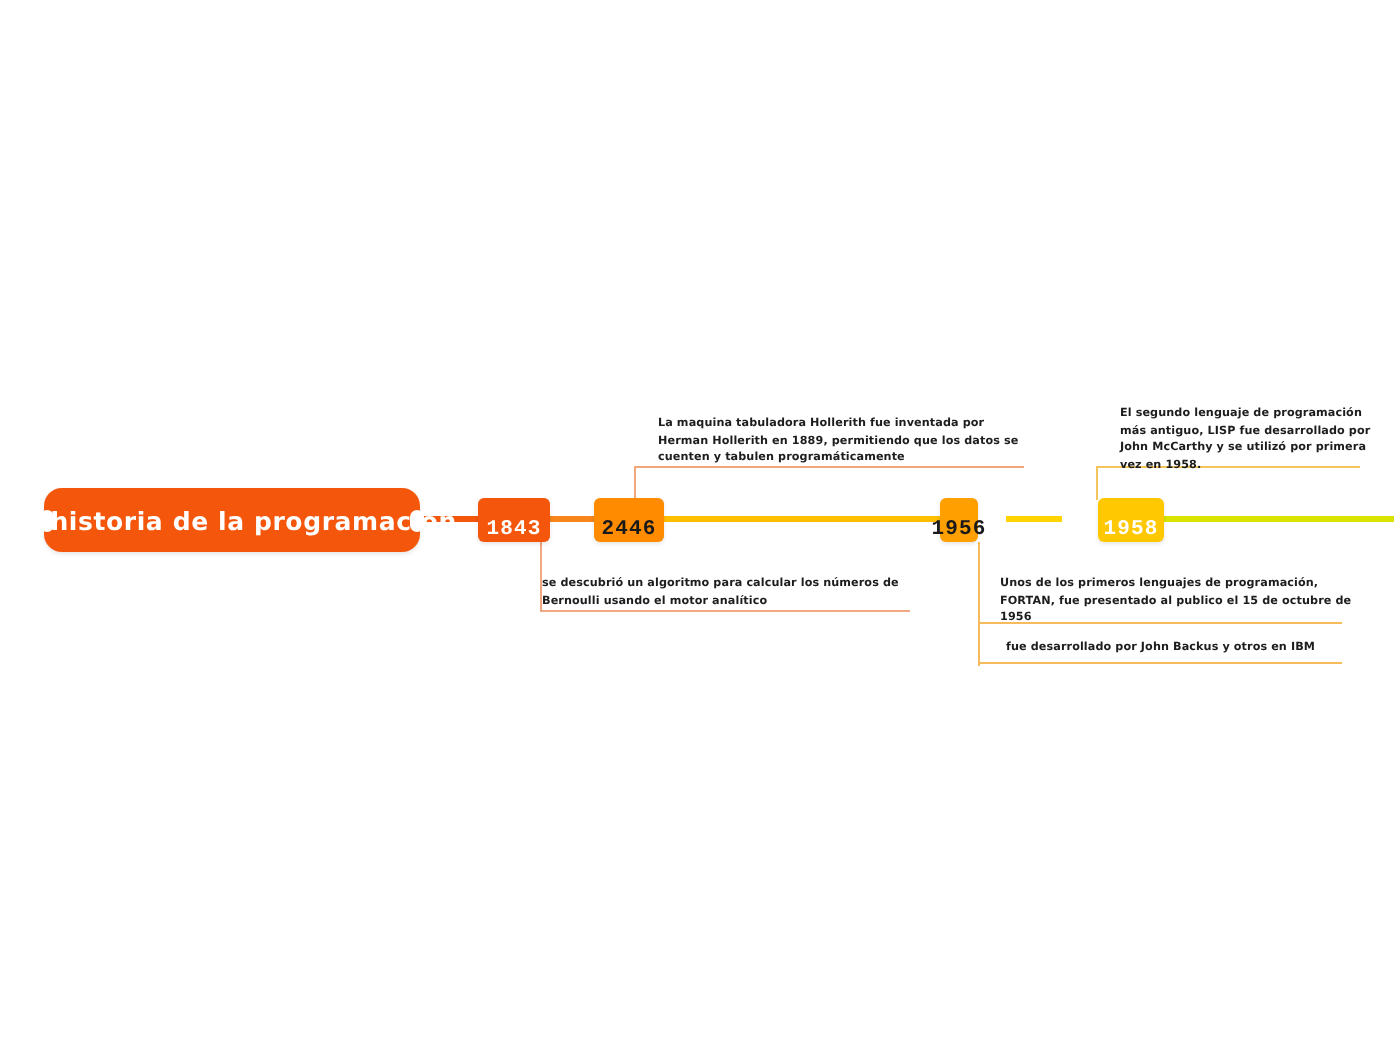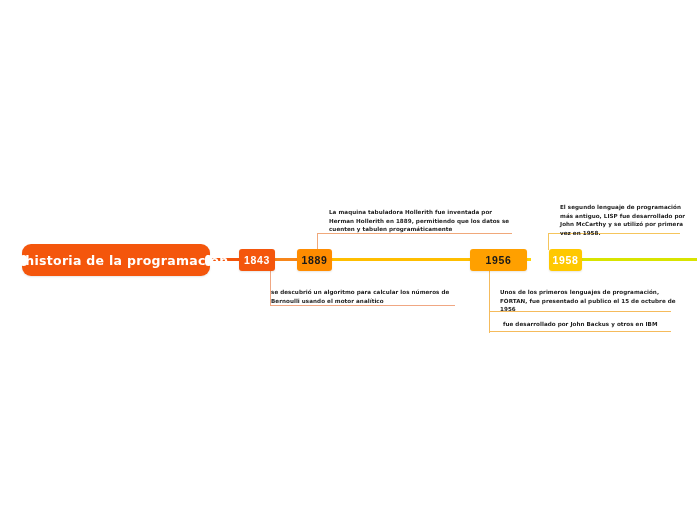--- a/index.html
+++ b/index.html
@@ -65,27 +65,28 @@
     border-radius: 4px;
     top: 255px;
   }
   .root-notch.left  { left: 20px; }
   .root-notch.right { left: 205px; }
 
   .date-node {
     top: 249px;
     height: 22px;
     font-size: 10.5px;
-    font-family: Liberation Sans, sans-serif;
+    font-family: Liberation Mono, monospace;
     box-shadow: 0 1px 2px rgba(0,0,0,0.10);
+    align-items: flex-end;
   }
 
   .n1843 { left: 239px; width: 36px; background: #f4560c; color: #ffffff; }
   .n1889 { left: 297px; width: 35px; background: #ff8c00; color: #1a1a1a; }
-  .n1956 { left: 470px; width: 57px; background: #ffa000; color: #1a1a1a; }
+  .n1956 { left: 470px; width: 19px; background: #ffa000; color: #1a1a1a; }
   .n1958 { left: 549px; width: 33px; background: #ffc800; color: #ffffff; }
 
   
   .detail {
     position: absolute;
     font-size: 5.6px;
     line-height: 1.55;
     font-weight: bold;
     color: #1d1d1d;
     letter-spacing: 0.05px;
@@ -129,21 +130,21 @@
   <div class="detail d-backus">fue desarrollado por John Backus y otros en IBM</div>
 
   <div class="line" style="left:548px; top:233px; width:1.4px; height:17px; background:#f5c55c;"></div>
   <div class="line" style="left:548px; top:233px; width:132px; height:1.4px; background:#f5c55c;"></div>
   <div class="detail d-1958">El segundo lenguaje de programación más antiguo, LISP fue desarrollado por John McCarthy y se utilizó por primera vez en 1958.</div>
 
   <div class="node date-node n1843">
     <span>1843</span>
   </div>
   <div class="node date-node n1889">
-    <span>1889</span>
+    <span>2446</span>
   </div>
   <div class="node date-node n1956">
     <span>1956</span>
   </div>
   <div class="node date-node n1958">
     <span>1958</span>
   </div>
 
 </div>
 

